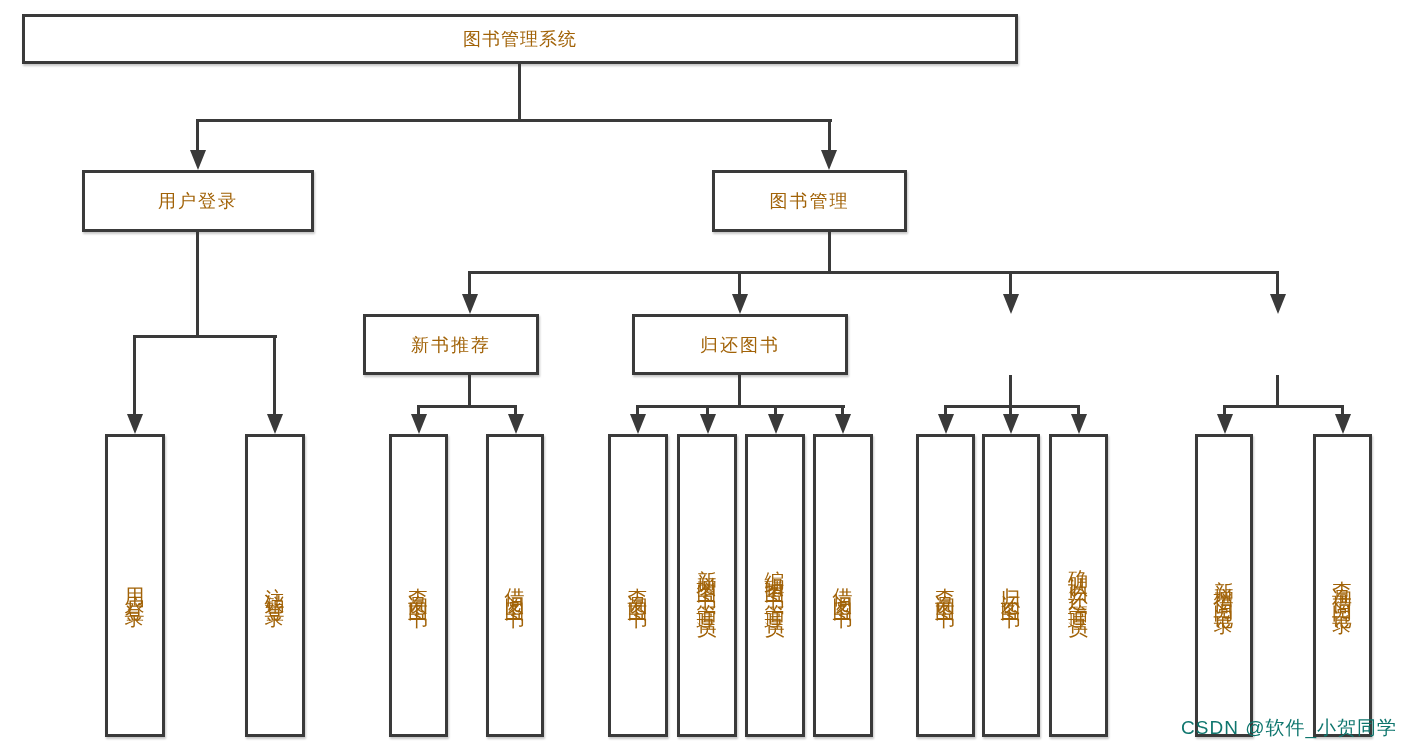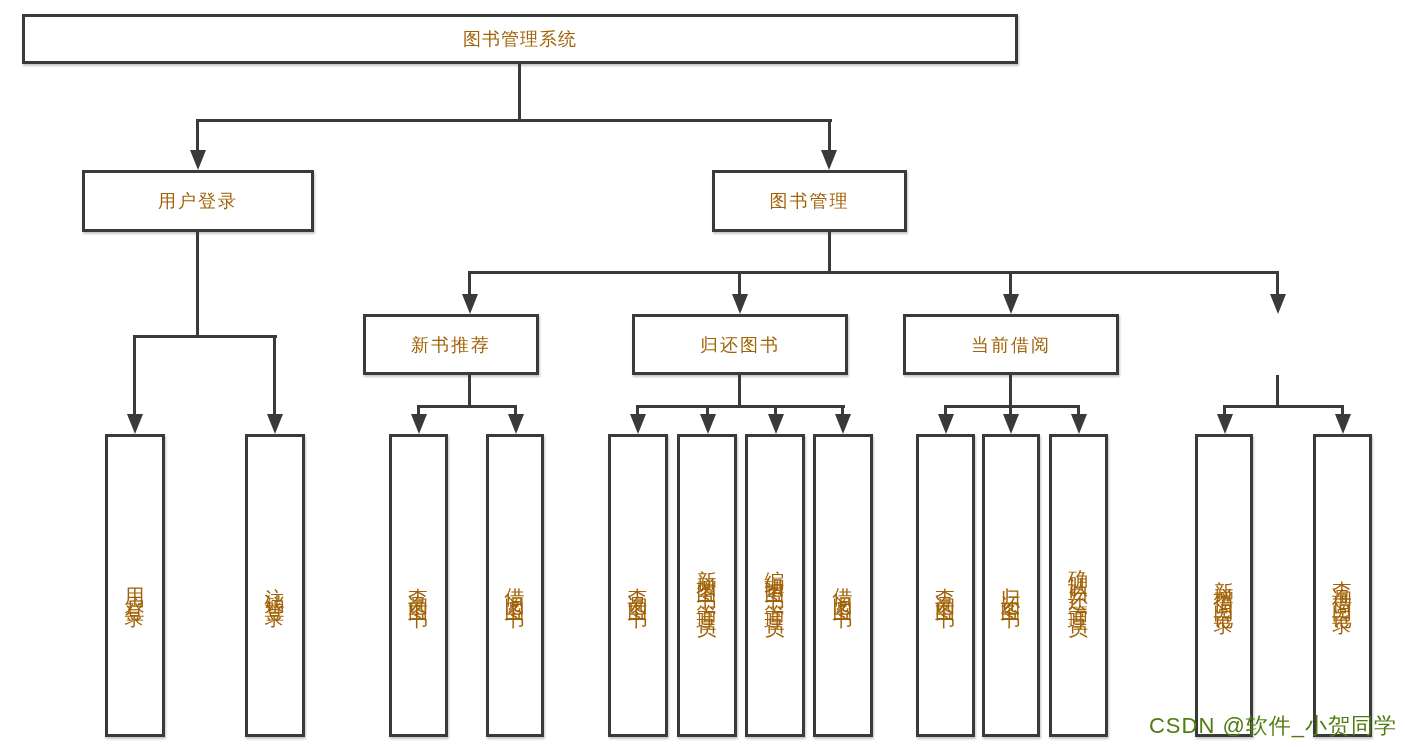--- a/index.html
+++ b/index.html
@@ -33,21 +33,21 @@
   .vline{position:absolute;width:3px;background:#3a3a3a;}
   .hline{position:absolute;height:3px;background:#3a3a3a;}
   .arrow{
     position:absolute;width:0;height:0;
     border-left:8px solid transparent;
     border-right:8px solid transparent;
     border-top:20px solid #3a3a3a;
   }
   .watermark{
     position:absolute;right:8px;bottom:6px;
-    color:#4d7c0f;font-size:22px;letter-spacing:1px;white-space:nowrap;
+    color:#0f766e;font-size:19px;letter-spacing:1px;white-space:nowrap;
   }
 </style>
 </head>
 <body>
 
 <div class="stage">
 
   <div class="box" style="left:22px;top:14px;width:996px;height:50px;">
     <span class="root-label">图书管理系统</span>
   </div>
@@ -82,23 +82,20 @@
   <div class="vline" style="left:1009px;top:271px;height:25px;"></div>
   <div class="arrow" style="left:1003px;top:294px;"></div>
   <div class="vline" style="left:1276px;top:271px;height:25px;"></div>
   <div class="arrow" style="left:1270px;top:294px;"></div>
 
   <div class="box" style="left:363px;top:314px;width:176px;height:61px;">
     <span class="hlabel">新书推荐</span>
   </div>
   <div class="box" style="left:632px;top:314px;width:216px;height:61px;">
     <span class="hlabel">归还图书</span>
-  </div>
-  <div class="box" style="left:903px;top:314px;width:216px;height:61px;">
-    <span class="hlabel">当前借阅</span>
   </div>
 
   <div class="vline" style="left:468px;top:375px;height:32px;"></div>
   <div class="hline" style="left:417px;top:405px;width:100px;"></div>
   <div class="vline" style="left:417px;top:405px;height:11px;"></div>
   <div class="arrow" style="left:411px;top:414px;"></div>
   <div class="vline" style="left:514px;top:405px;height:11px;"></div>
   <div class="arrow" style="left:508px;top:414px;"></div>
 
   <div class="vline" style="left:738px;top:375px;height:32px;"></div>

